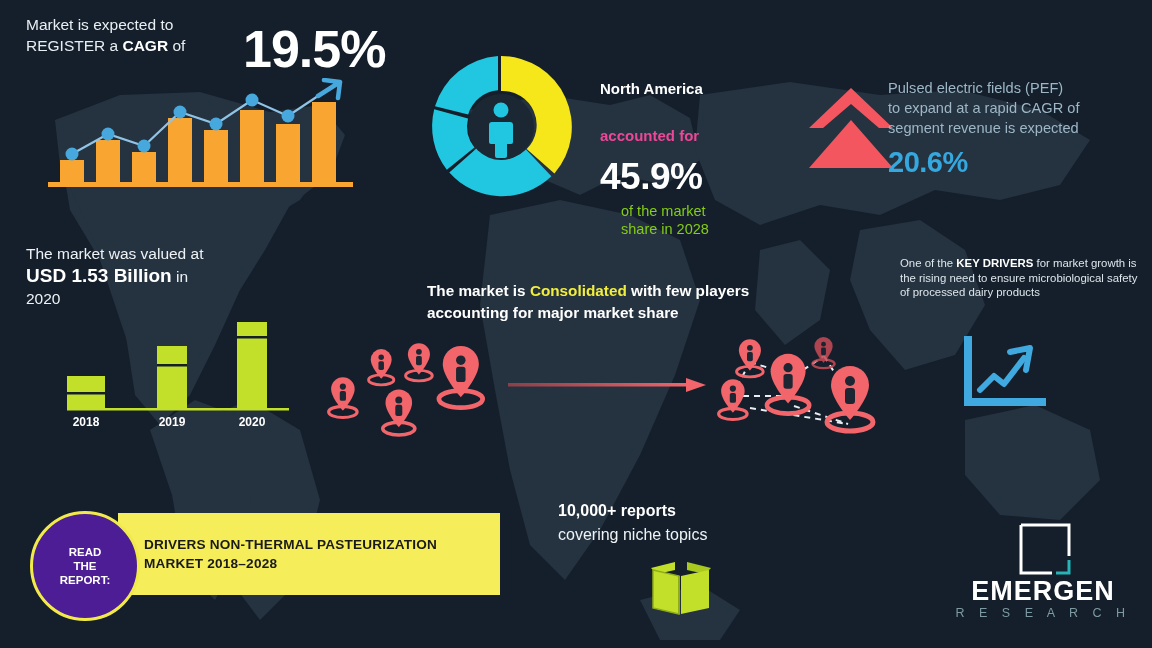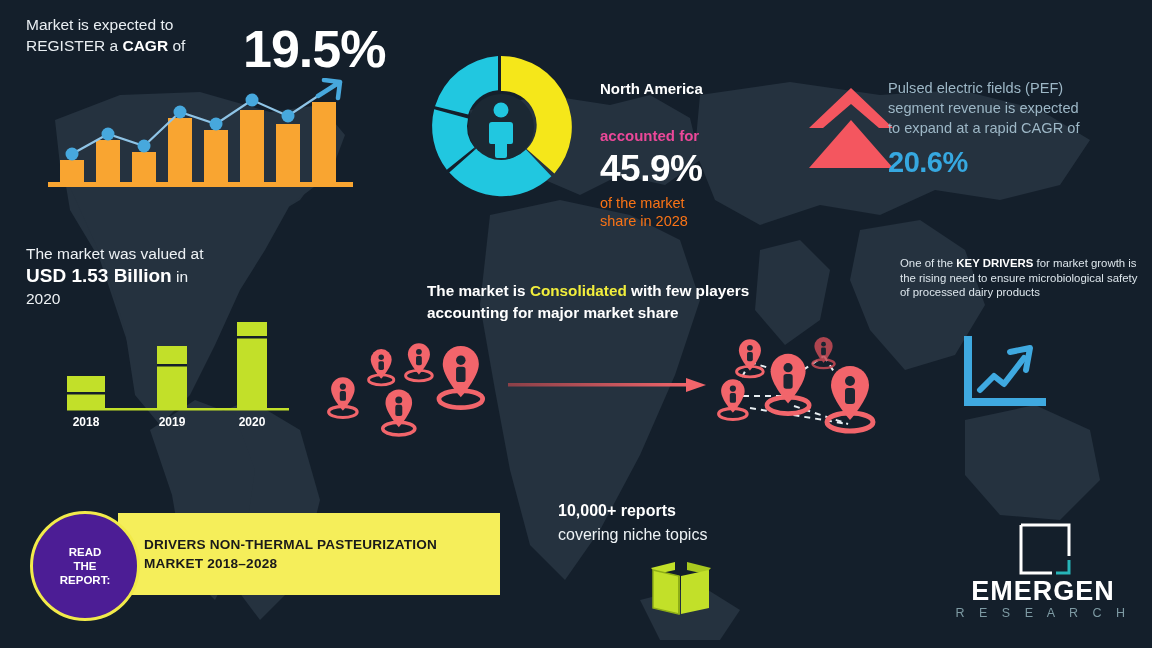--- a/index.html
+++ b/index.html
@@ -24,22 +24,22 @@
   
   #orange-chart{left:48px;top:78px;width:305px;height:110px;}
 
   
   #donut{left:422px;top:48px;width:158px;height:158px;}
 
   
   #na-block{left:600px;top:80px;width:200px;}
   #na-title{font-size:15px;font-weight:bold;color:#ffffff;}
   #na-acc{margin-top:30px;font-size:15px;font-weight:bold;color:#ec4899;}
-  #na-value{margin-top:4px;font-size:37px;font-weight:bold;color:#ffffff;letter-spacing:-0.5px;}
-  #na-sub{margin-top:4px;font-size:14.5px;line-height:18px;color:#f97316;}
+  #na-value{margin-top:12px;font-size:37px;font-weight:bold;color:#ffffff;letter-spacing:-0.5px;}
+  #na-sub{margin-top:4px;font-size:14.5px;line-height:18px;color:#84cc16;margin-left:21px;}
 
   
   #pef-arrows{left:805px;top:82px;width:92px;height:92px;}
   #pef-text{left:888px;top:78px;width:262px;font-size:14.6px;line-height:20px;color:#9db7c6;}
   #pef-value{left:888px;top:146px;font-size:29px;font-weight:bold;color:#36a8e0;letter-spacing:-0.5px;}
 
   
   #val-text{left:26px;top:243px;font-size:15.5px;line-height:22px;color:#eef2f5;}
   #val-text .big{font-size:19px;font-weight:bold;color:#ffffff;}
   #green-chart{left:55px;top:320px;width:250px;height:110px;}
@@ -166,22 +166,22 @@
       <div>share in 2028</div>
     </div>
   </div>
 
   <svg class="abs" id="pef-arrows" viewBox="0 0 92 92">
     <path d="M46,6 L88,46 L74,46 L46,22 L18,46 L4,46 Z" fill="#f4565f"></path>
     <path d="M46,38 L88,86 L4,86 Z" fill="#f4565f"></path>
   </svg>
   <div class="abs" id="pef-text">
     <div>Pulsed electric fields (PEF)</div>
+    <div>to expand at a rapid CAGR of</div>
     <div>segment revenue is expected</div>
-    <div>to expand at a rapid CAGR of</div>
   </div>
   <div class="abs" id="pef-value">20.6%</div>
 
   <div class="abs" id="val-text">
     <div>The market was valued at</div>
     <div><span class="big">USD 1.53 Billion</span><span> in</span></div>
     <div>2020</div>
   </div>
 
   <svg class="abs" id="green-chart" viewBox="0 0 250 110">

